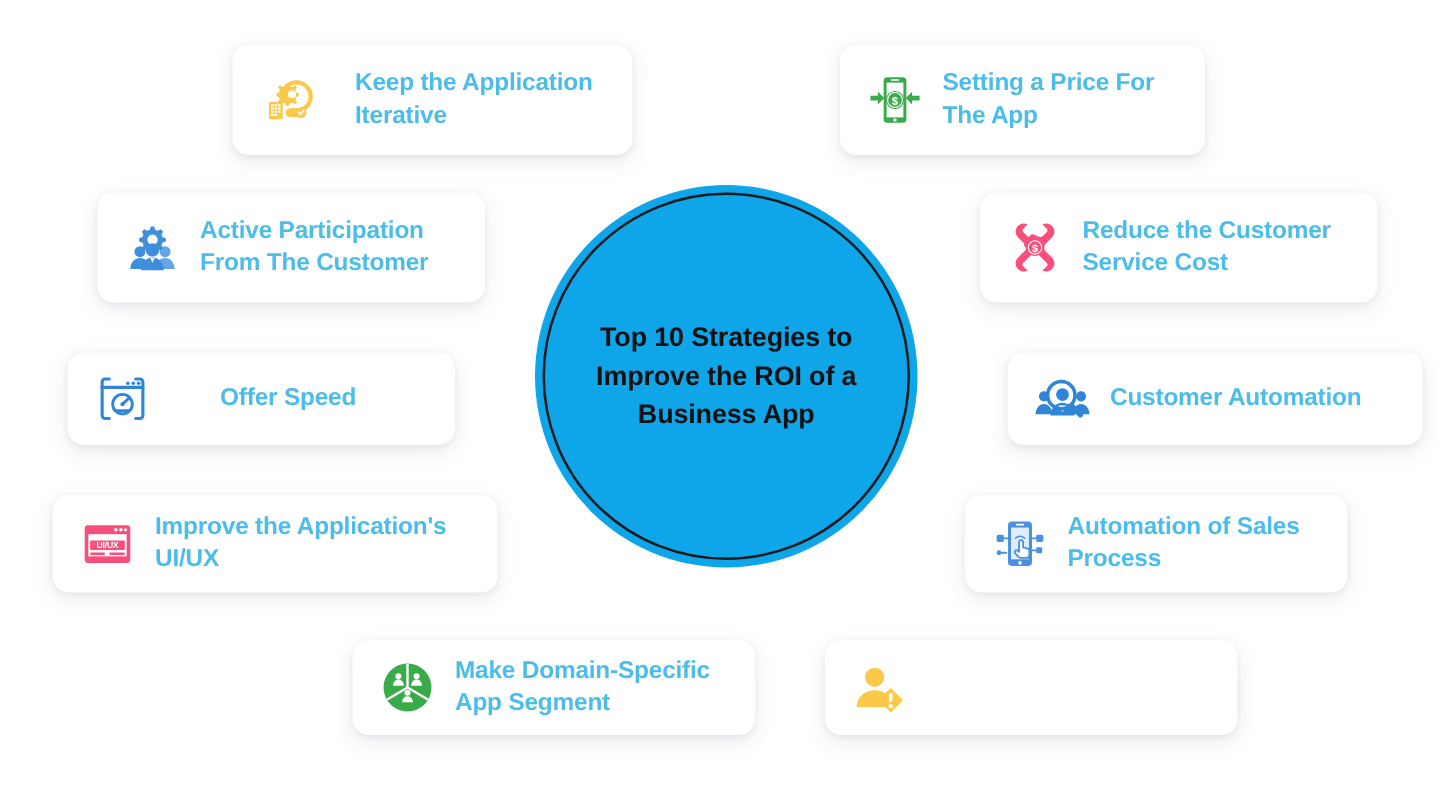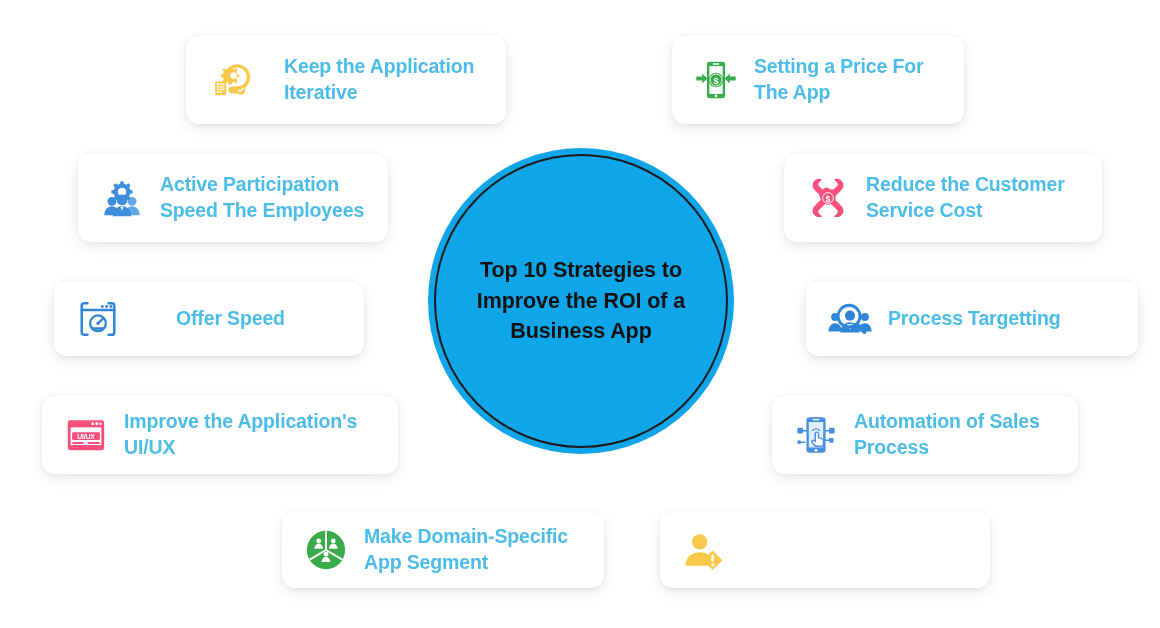--- a/index.html
+++ b/index.html
@@ -191,21 +191,21 @@
           <path d="M5.5 42c0-5.5 3.6-9.3 8-9.3s8 3.8 8 9.3z"></path>
           <circle cx="34.5" cy="27.5" r="4.6" opacity="0.8"></circle>
           <path d="M26.5 42c0-5.5 3.6-9.3 8-9.3s8 3.8 8 9.3z" opacity="0.8"></path>
           <circle cx="24" cy="26" r="5.6"></circle>
           <path d="M14.5 43c0-6.2 4.2-10.6 9.5-10.6s9.5 4.4 9.5 10.6z"></path>
           <path d="M22.2 32.8h3.6l-1.8 4.2z" fill="#ffffff"></path>
         </g>
       </svg>
     </span>
     <span class="label">Active Participation
-Speed The Employees</span>
+From The Customer</span>
   </div>
 
   <div class="card" id="card-servicecost">
     <span class="icon-wrap">
       <svg viewBox="0 0 48 48" aria-hidden="true">
         <g fill="#f94f7d">
           <g>
             <path d="M12.2 5.5a6.6 6.6 0 0 0-1.3 10.6l9.2 9.2 4.4-4.4-9.2-9.2a2.2 2.2 0 0 1 .1-3.1l3.4-3.4a6.6 6.6 0 0 0-6.6.3z" transform="translate(-1 -0.5)"></path>
             <path d="M35.8 5.5a6.6 6.6 0 0 1 1.3 10.6l-9.2 9.2-4.4-4.4 9.2-9.2a2.2 2.2 0 0 0-.1-3.1l-3.4-3.4a6.6 6.6 0 0 1 6.6.3z" transform="translate(1 -0.5)"></path>
             <path d="M12.2 42.5a6.6 6.6 0 0 1-1.3-10.6l9.2-9.2 4.4 4.4-9.2 9.2a2.2 2.2 0 0 0 .1 3.1l3.4 3.4a6.6 6.6 0 0 1-6.6-.3z" transform="translate(-1 0.5)"></path>
@@ -257,21 +257,21 @@
           <circle cx="24" cy="20.5" r="5.3"></circle>
           <path d="M14 38c0-6.2 4.5-10.6 10-10.6S34 31.8 34 38z"></path>
           <path d="M20.4 29.6h7.2l-3.6 5.4z" fill="#ffffff"></path>
         </g>
         <g fill="none" stroke="#2f86d8" stroke-width="3">
           <circle cx="23" cy="21" r="11.4"></circle>
         </g>
         <path d="M31.4 29.8l7.6 7.6" stroke="#2f86d8" stroke-width="4.4" stroke-linecap="round"></path>
       </svg>
     </span>
-    <span class="label">Process Targetting</span>
+    <span class="label">Customer Automation</span>
   </div>
 
   <div class="card" id="card-uiux">
     <span class="icon-wrap">
       <svg viewBox="0 0 48 48" aria-hidden="true">
         <rect x="5" y="8.5" width="38" height="31.5" rx="2.6" fill="#f94f7d"></rect>
         <rect x="8" y="16" width="32" height="18.5" fill="#ffffff"></rect>
         <g fill="#ffffff">
           <circle cx="31" cy="12.3" r="1.5"></circle>
           <circle cx="35.2" cy="12.3" r="1.5"></circle>

